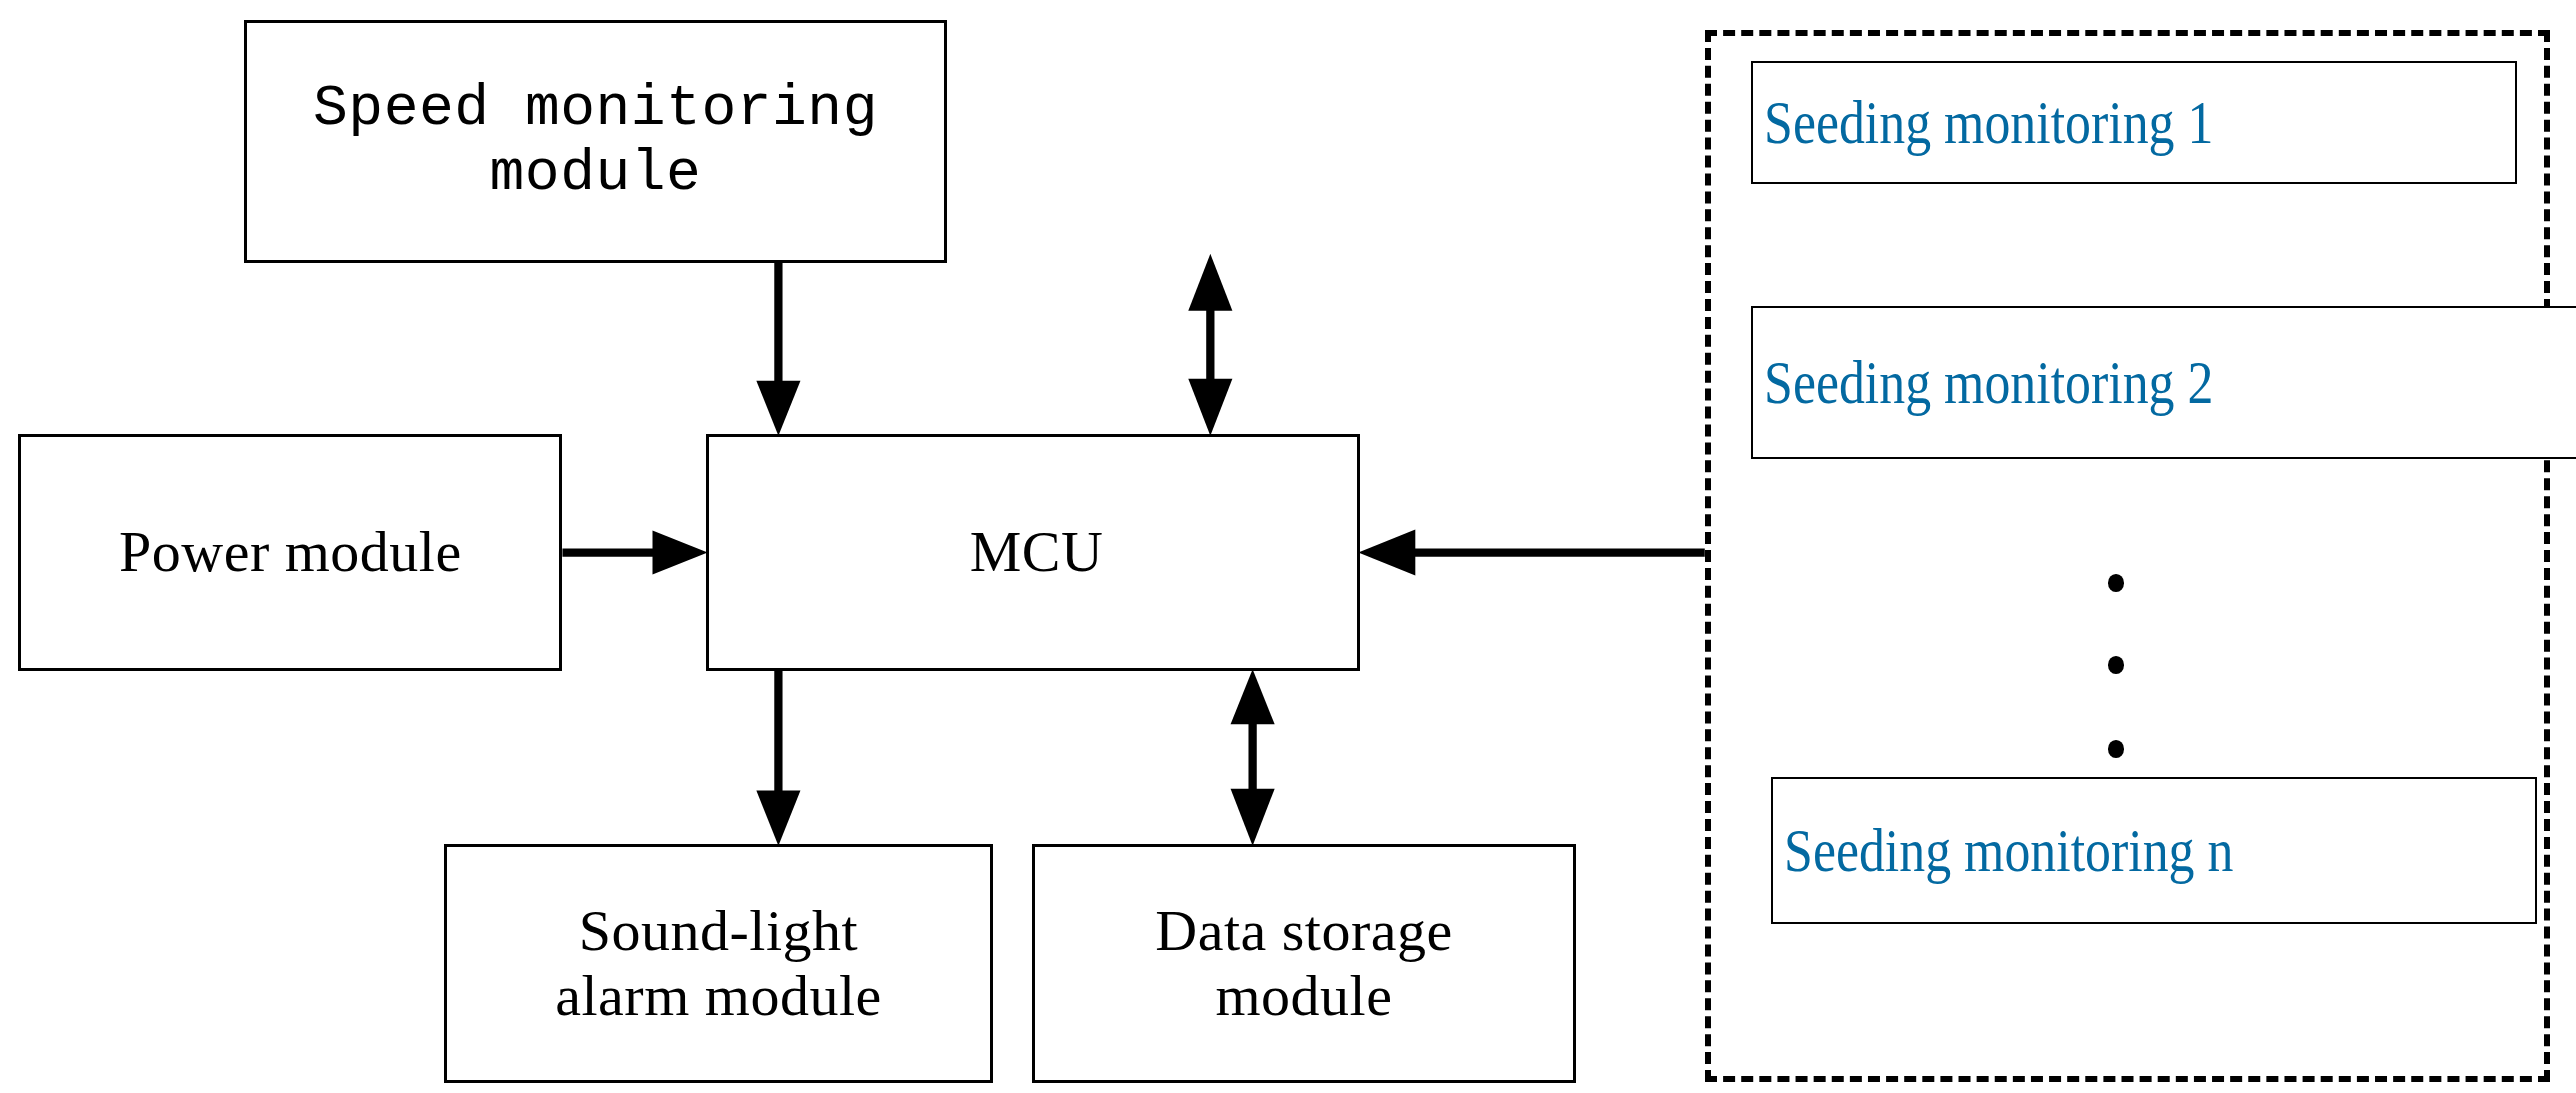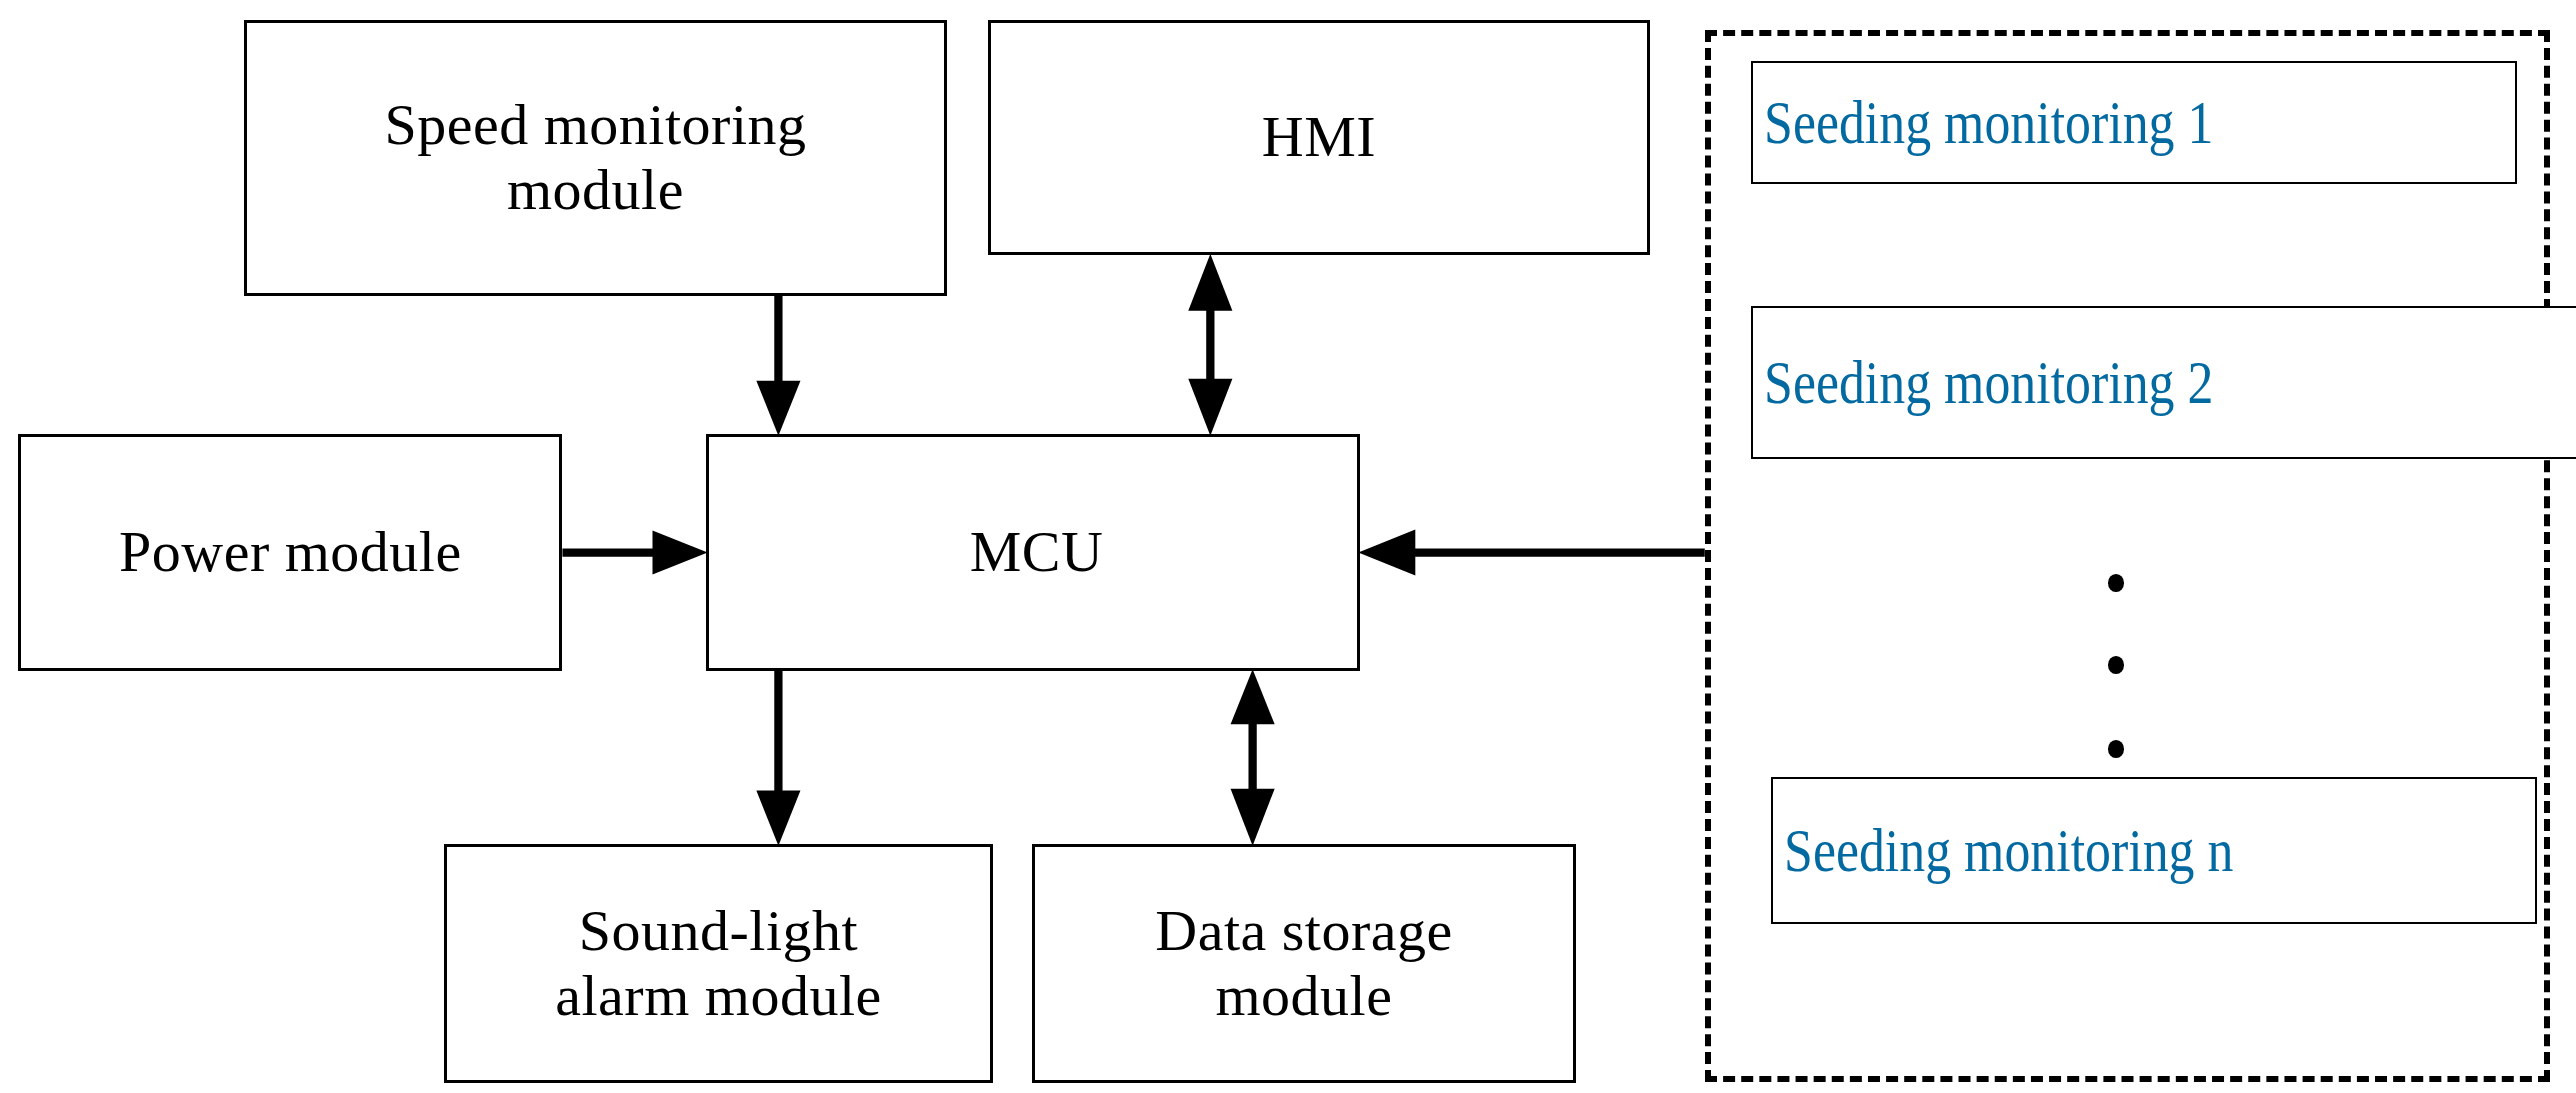--- a/index.html
+++ b/index.html
@@ -104,28 +104,25 @@
       <polygon points="847,920 823,860 871,860" fill="#000000"></polygon>
     </g>
 
     <g>
       <line x1="1363" y1="778" x2="1363" y2="866"></line>
       <polygon points="1363,728 1339,788 1387,788" fill="#000000"></polygon>
       <polygon points="1363,920 1339,858 1387,858" fill="#000000"></polygon>
     </g>
   </svg>
 
-  <div class="box box-wide" style="left:244px; top:20px; width:703px; height:276px;">
+  <div class="box box-wide" style="left:244px; top:20px; width:703px; height:243px;font-family:Liberation Mono, monospace;">
     <span>Speed monitoring
 module</span>
   </div>
 
-  <div class="box box-wide" style="left:988px; top:20px; width:662px; height:235px;">
-    <span>HMI</span>
-  </div>
 
   <div class="box box-wide" style="left:18.4px; top:434px; width:544px; height:237px;">
     <span>Power module</span>
   </div>
 
   <div class="box box-wide" style="left:706px; top:434px; width:654px; height:237px;padding-left:7px;">
     <span>MCU</span>
   </div>
 
   <div class="box box-wide" style="left:444px; top:844px; width:549px; height:239px;">

